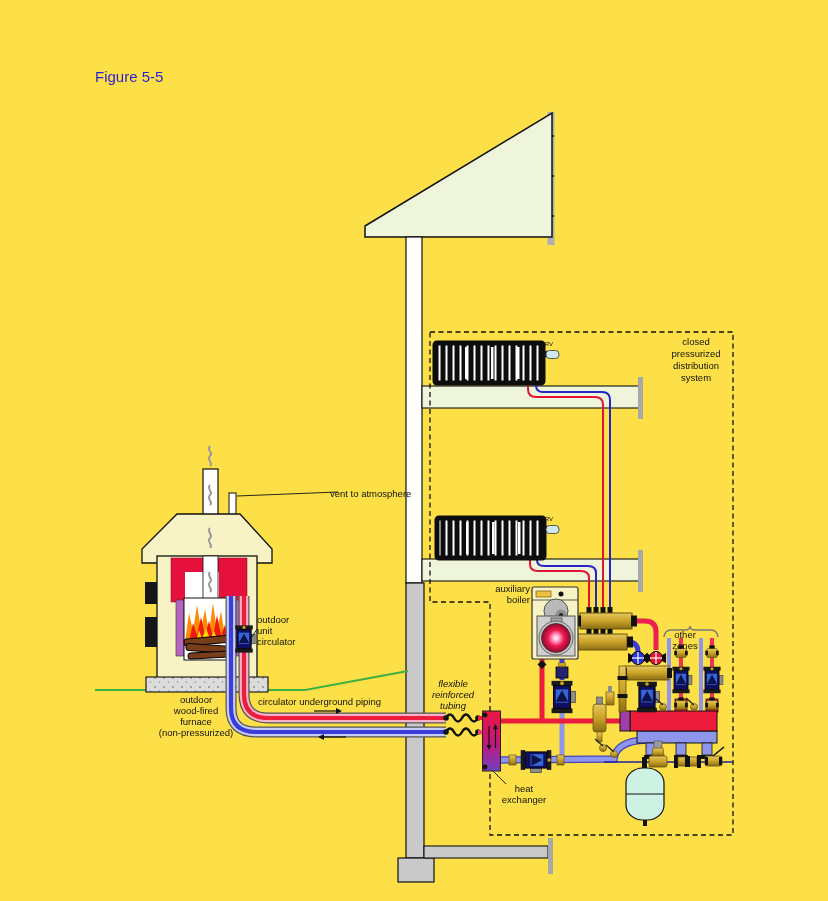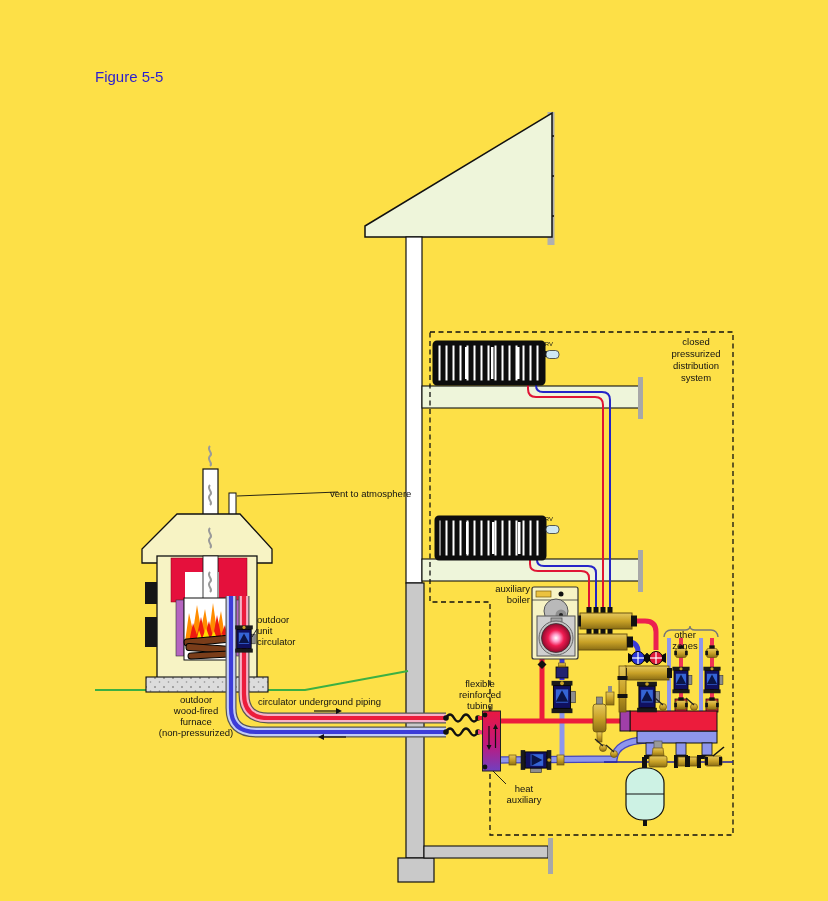--- a/index.html
+++ b/index.html
@@ -326,19 +326,19 @@
 <div class="lbl center" style="left:660px;top:601px;width:50px;margin-top:28px;">other
 zones</div>
 <div class="lbl" style="left:257px;top:614px;">outdoor
 unit
 circulator</div>
 <div class="lbl" style="left:258px;top:696px;">circulator underground piping</div>
 <div class="lbl center" style="left:145px;top:694px;width:102px;">outdoor
 wood-fired
 furnace
 (non-pressurized)</div>
-<div class="lbl center" style="left:449px;top:678px;width:62px;">flexible
+<div class="lbl center" style="left:422px;top:678px;width:62px;font-style:italic;">flexible
 reinforced
 tubing</div>
 <div class="lbl center" style="left:495px;top:783px;width:58px;">heat
-auxiliary</div>
+exchanger</div>
 
 </div>
 
 </body></html>

